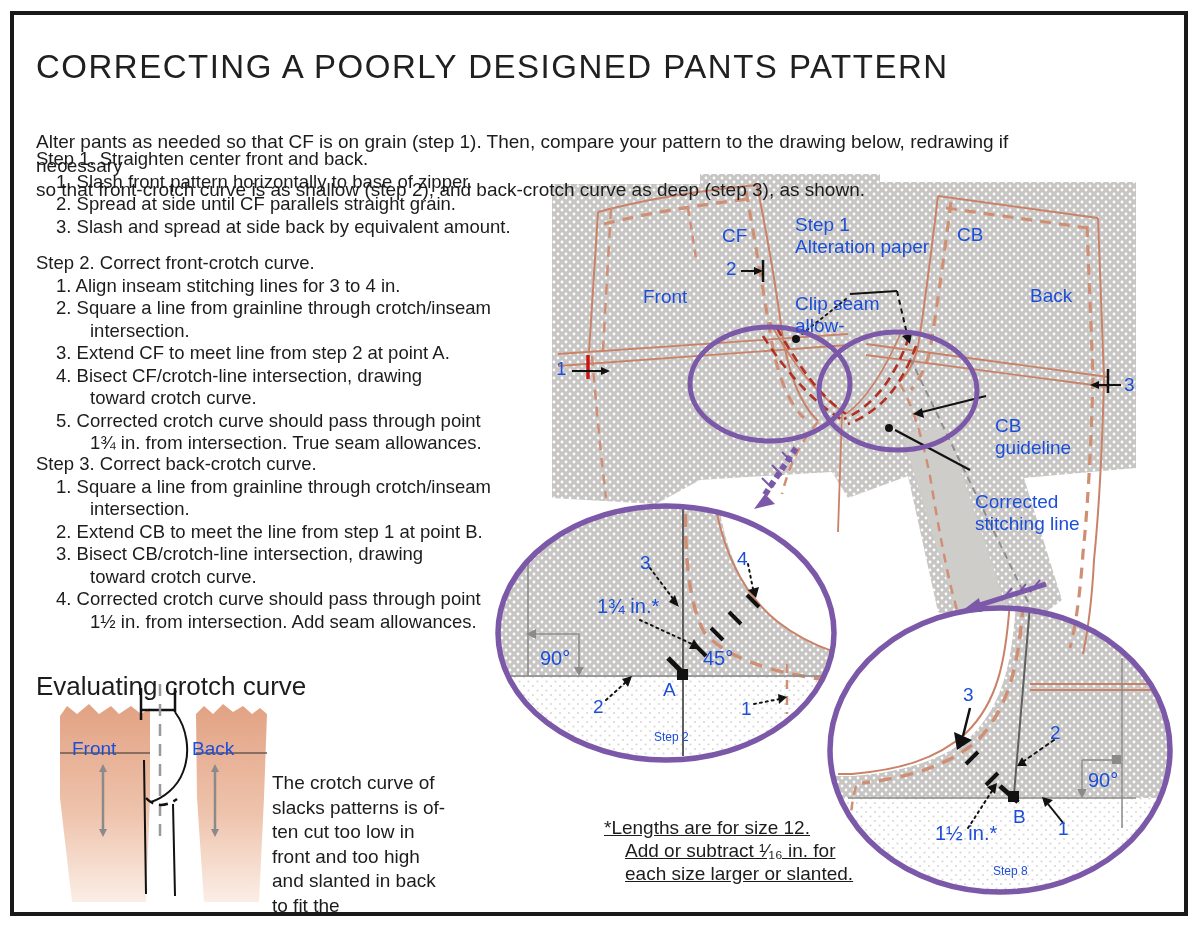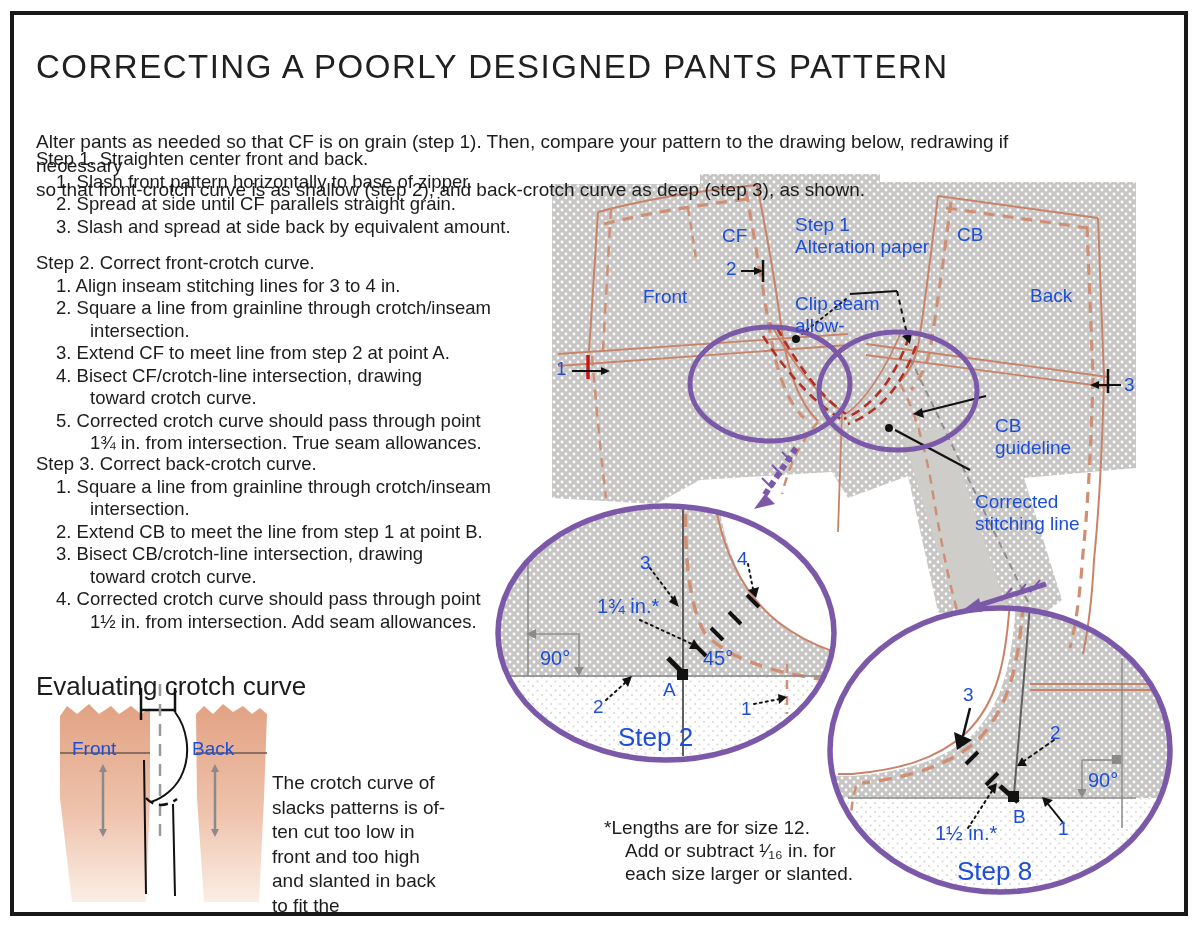--- a/index.html
+++ b/index.html
@@ -9,22 +9,22 @@
   .abs{position:absolute;}
   .pre{white-space:pre-line;margin-top:38px;}
   #title{left:36px;top:48px;font-size:33px;letter-spacing:1.5px;font-weight:400;color:#202020;}
   #intro{left:36px;top:92px;width:1048px;font-size:19px;line-height:24px;}
   .steplist{left:36px;width:486px;font-size:18.5px;line-height:22.5px;}
   .steplist .items div{padding-left:54px;text-indent:-34px;white-space:pre-line;}
   #evalhead{left:36px;top:643px;font-size:26px;margin-top:28px;}
   #evalbody{left:272px;top:733px;width:178px;font-size:19px;line-height:24.5px;}
   .dlabel{font-size:19px;line-height:22px;color:#1d4ed8;}
   .dsmall{font-size:20px;}
-  .dcap{font-size:26px;}
-  #footnote{left:604px;top:816px;font-size:19px;line-height:23px;}
+  .dcap{font-size:12px;margin-left:36px;}
+  #footnote{left:604px;top:816px;font-size:19px;line-height:23px;text-decoration:underline;}
   #footnote .fn2{margin-left:21px;}
   svg{display:block;}
 </style>
 </head>
 <body>
 
 <div id="page">
 
   <svg class="abs" style="left:0;top:0" width="1200" height="934" viewBox="0 0 1200 934">
     <defs>

